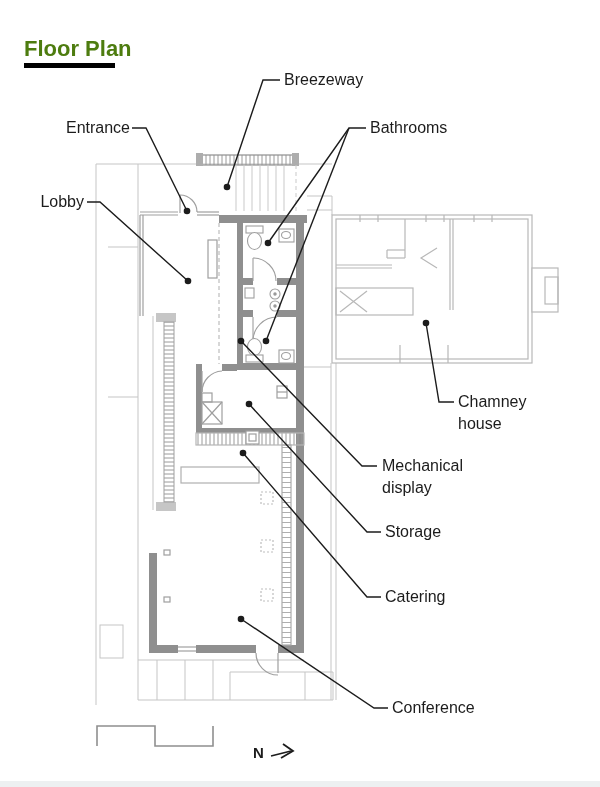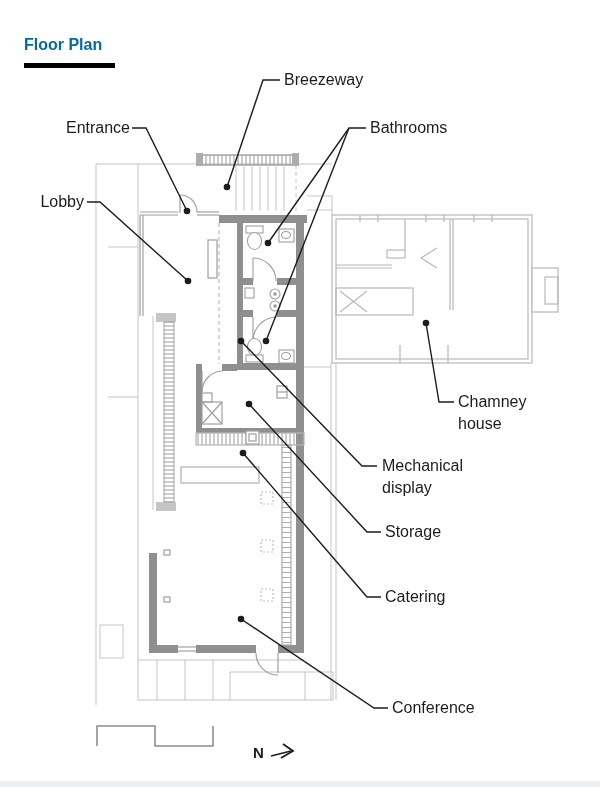--- a/index.html
+++ b/index.html
@@ -1,18 +1,18 @@
 <!DOCTYPE html>
 <html><head>
 <meta charset="utf-8">
 <style>
   html,body{margin:0;padding:0;background:#ffffff;}
   .page{position:relative;width:600px;height:787px;background:#ffffff;overflow:hidden;
         font-family:"Liberation Sans",sans-serif;}
-  .title{position:absolute;left:24px;top:36px;font-size:16px;font-weight:bold;color:#0369a1;
+  .title{position:absolute;left:24px;top:36px;font-size:22px;font-weight:bold;color:#4d7c0f;
          letter-spacing:0px;}
   .title-underline{position:absolute;left:24px;top:63px;width:91px;height:5px;background:#000;}
   svg text{font-family:"Liberation Sans",sans-serif;font-size:16px;}
   svg text.north{font-size:15px;font-weight:bold;}
   .page-bottom-edge{position:absolute;left:0;top:781px;width:600px;height:6px;background:#edf0f1;}
 </style>
 </head>
 <body>
 
 <div class="page">

